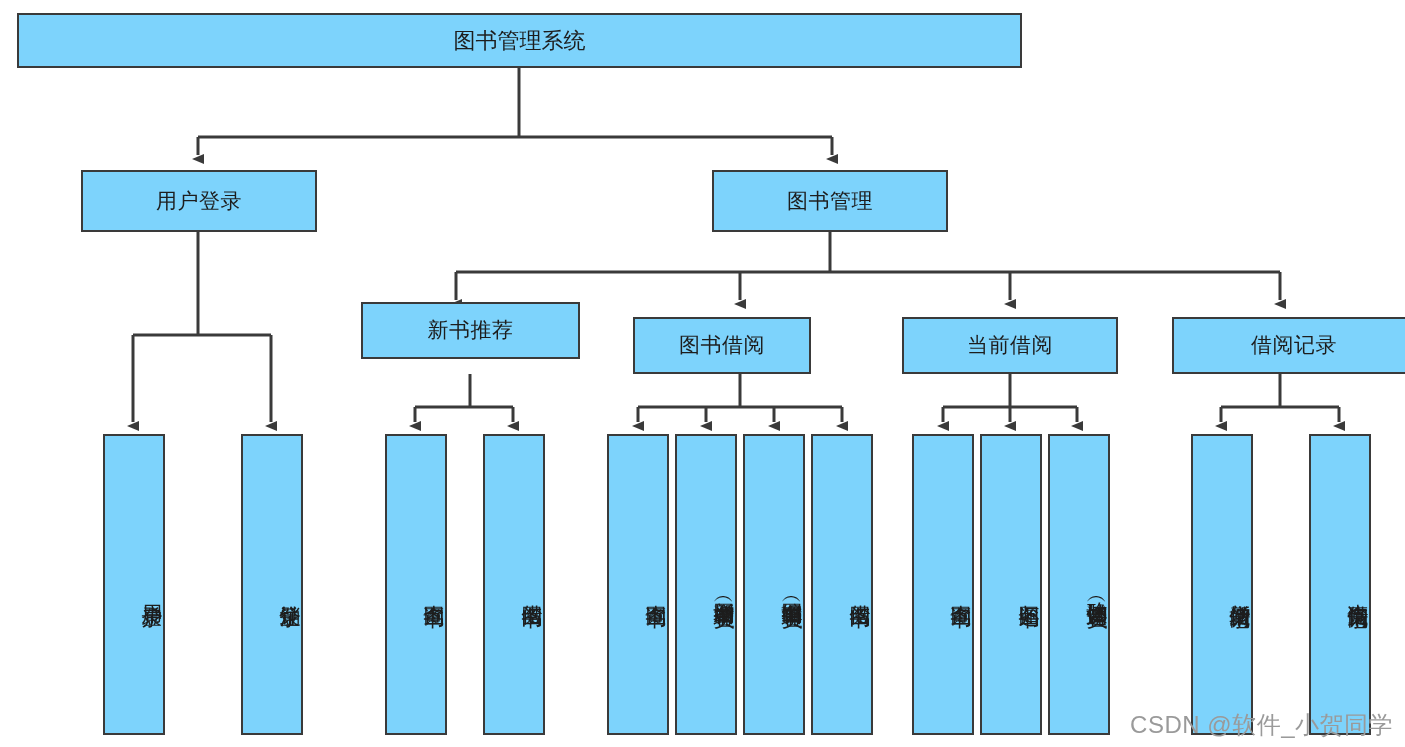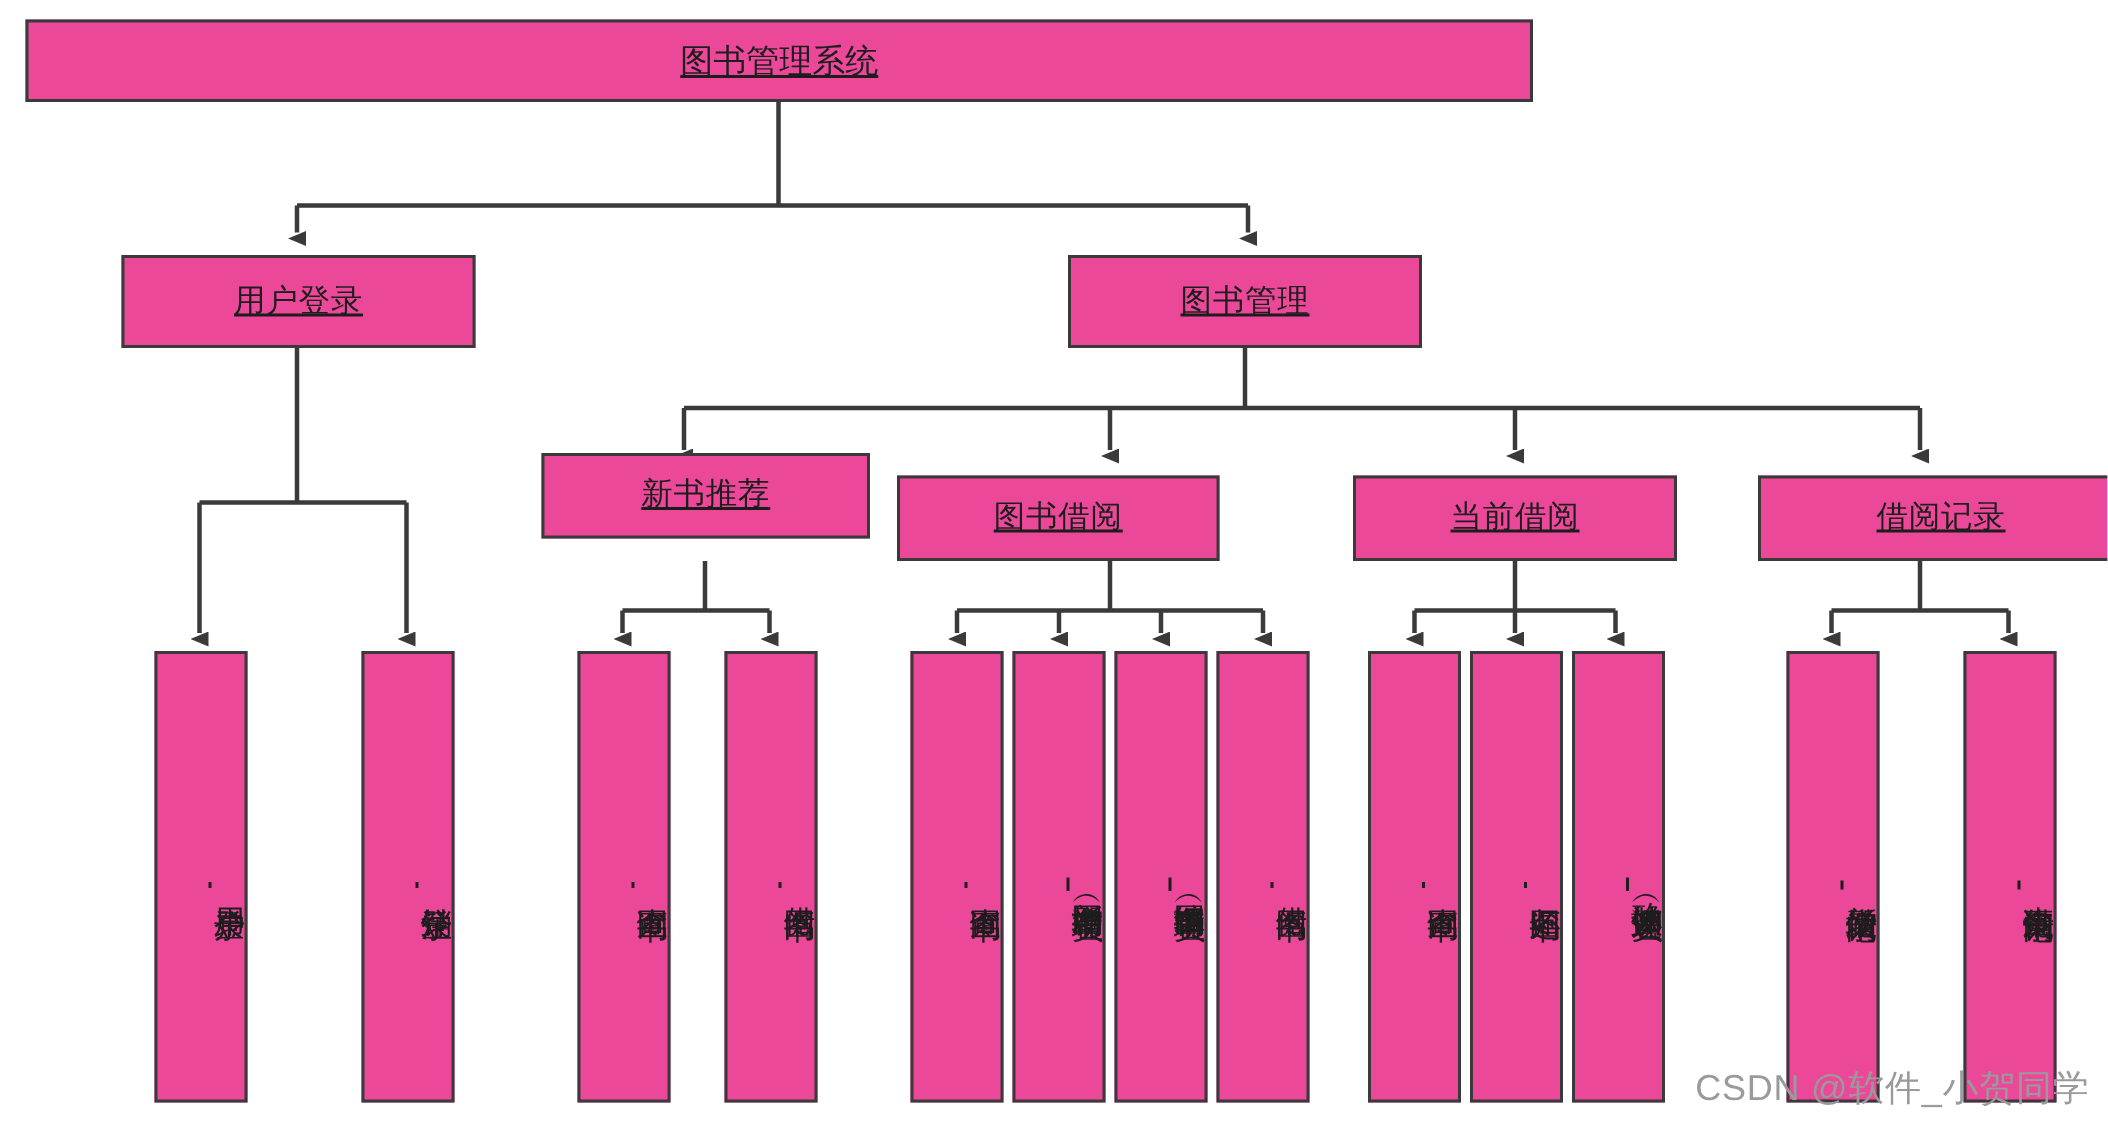--- a/index.html
+++ b/index.html
@@ -23,28 +23,27 @@
     left: 0;
     top: 0;
     width: 1405px;
     height: 747px;
     pointer-events: none;
   }
   .node {
     position: absolute;
     box-sizing: border-box;
     border: 2.5px solid #3a3a3a;
-    background: #ec4899;
+    background: #7dd3fc;
     display: flex;
     align-items: center;
     justify-content: center;
     color: #1d1d1d;
     line-height: 1.18;
     text-align: left;
-    text-decoration: underline;
   }
   .node.h {
     font-size: 21px;
     letter-spacing: 0.5px;
   }
   .node.root {
     font-size: 22px;
   }
   .node.v {
     writing-mode: vertical-rl;
@@ -135,21 +134,21 @@
   </div>
 
   <div class="node h" style="left:712px; top:170px; width:236px; height:62px;">
     <span>图书管理</span>
   </div>
 
   <div class="node h" style="left:361px; top:302px; width:219px; height:57px;">
     <span>新书推荐</span>
   </div>
 
-  <div class="node h" style="left:598px; top:317px; width:215px; height:57px;">
+  <div class="node h" style="left:633px; top:317px; width:178px; height:57px;">
     <span>图书借阅</span>
   </div>
 
   <div class="node h" style="left:902px; top:317px; width:216px; height:57px;">
     <span>当前借阅</span>
   </div>
 
   <div class="node h" style="left:1172px; top:317px; width:244px; height:57px;">
     <span>借阅记录</span>
   </div>

